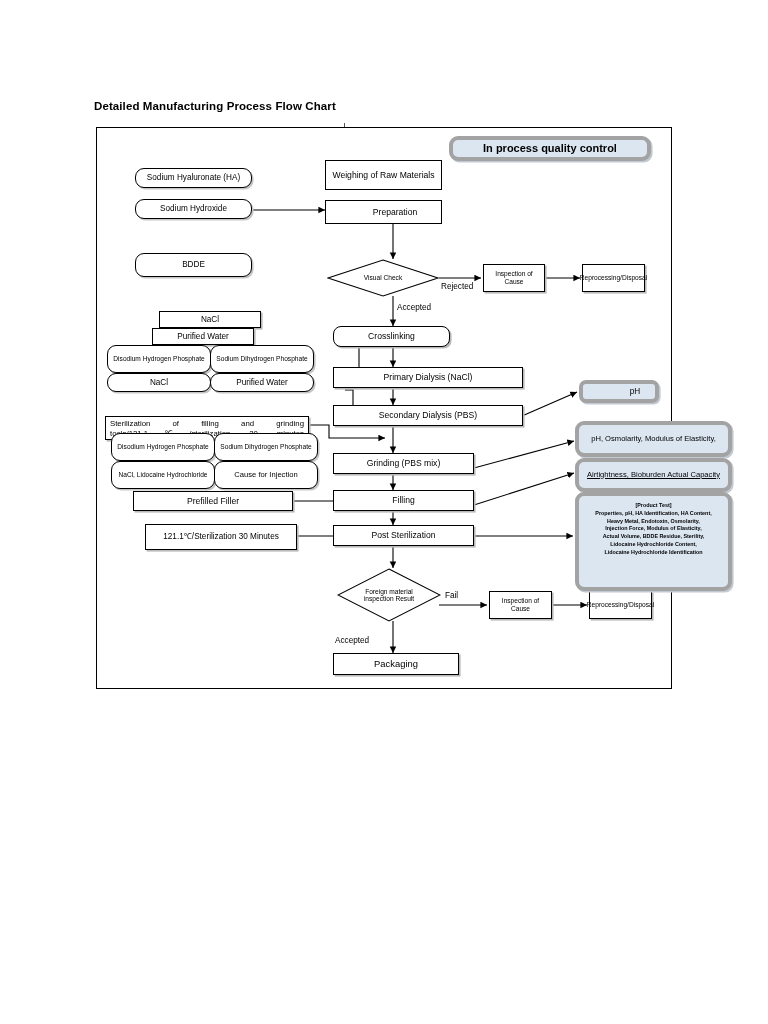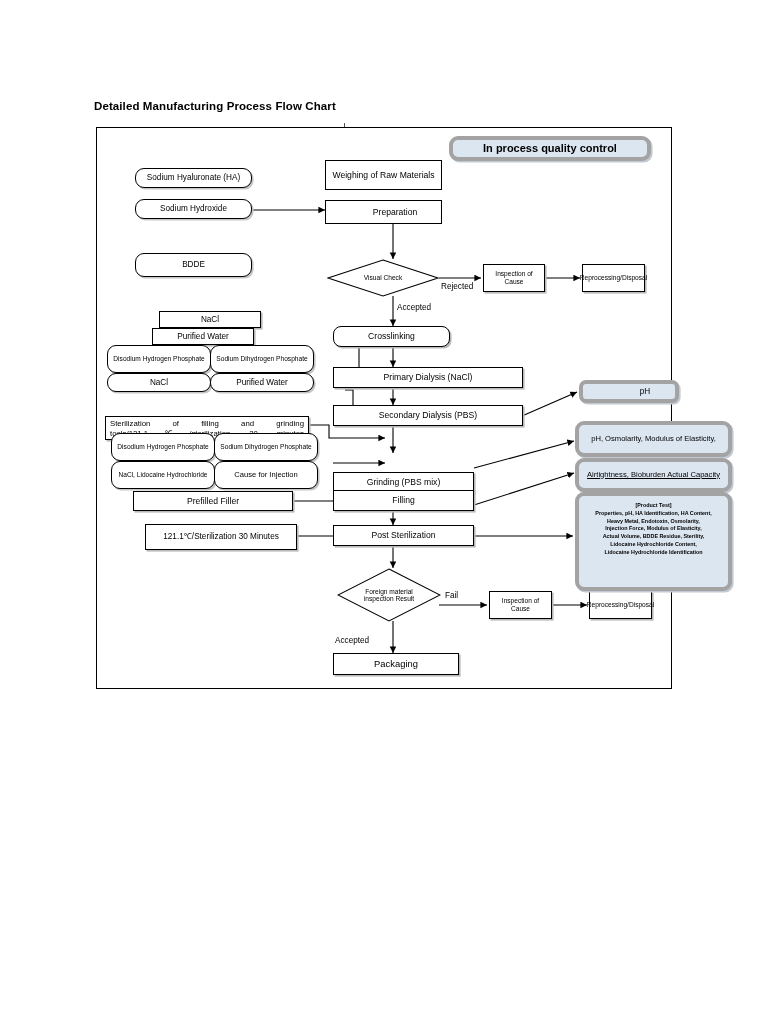--- a/index.html
+++ b/index.html
@@ -131,21 +131,21 @@
       <polygon points="56,1 111,19 56,37 1,19" fill="#fff" stroke="#000" stroke-width="1.1"></polygon>
     </svg>
     <span class="dlabel fs-7">Visual Check</span>
   </div>
   <div class="lbl fs-85" style="left:344px;top:154px;">Rejected</div>
   <div class="lbl fs-85" style="left:300px;top:175px;">Accepted</div>
 
   <div class="node rect shadow fs-9" style="left:236px;top:198px;width:117px;height:21px;border-radius:8px;">Crosslinking</div>
   <div class="node rect shadow fs-9" style="left:236px;top:239px;width:190px;height:21px;">Primary Dialysis (NaCl)</div>
   <div class="node rect shadow fs-9" style="left:236px;top:277px;width:190px;height:21px;">Secondary Dialysis (PBS)</div>
-  <div class="node rect shadow fs-9" style="left:236px;top:344px;width:141px;height:21px;">Grinding (PBS mix)</div>
+  <div class="node rect shadow fs-9" style="left:236px;top:325px;width:141px;height:21px;">Grinding (PBS mix)</div>
   <div class="node rect shadow fs-9" style="left:236px;top:362px;width:141px;height:21px;">Filling</div>
   <div class="node rect shadow fs-9" style="left:236px;top:397px;width:141px;height:21px;">Post Sterilization</div>
 
   <div class="diamond" style="left:240px;top:440px;width:104px;height:54px;">
     <svg class="dshape" viewBox="0 0 104 54" xmlns="http://www.w3.org/2000/svg">
       <polygon points="52,1 103,27 52,53 1,27" fill="#fff" stroke="#000" stroke-width="1.1"></polygon>
     </svg>
     <span class="dlabel fs-7" style="width:58px;">Foreign material inspection Result</span>
   </div>
   <div class="lbl fs-85" style="left:348px;top:463px;">Fail</div>
@@ -172,21 +172,21 @@
   </div>
 
   <div class="node round shadow fs-7" style="left:14px;top:305px;width:104px;height:28px;padding:0 3px;">Disodium Hydrogen Phosphate</div>
   <div class="node round shadow fs-7" style="left:117px;top:305px;width:104px;height:28px;padding:0 3px;">Sodium Dihydrogen Phosphate</div>
   <div class="node round shadow fs-7" style="left:14px;top:333px;width:104px;height:28px;padding:0 3px;">NaCl, Lidocaine Hydrochloride</div>
   <div class="node round shadow fs-8" style="left:117px;top:333px;width:104px;height:28px;padding:0 3px;">Cause for Injection</div>
 
   <div class="node rect shadow fs-9" style="left:36px;top:363px;width:160px;height:20px;">Prefilled Filler</div>
   <div class="node rect shadow fs-85" style="left:48px;top:396px;width:152px;height:26px;padding:0 6px;">121.1℃/Sterilization 30 Minutes</div>
 
-  <div class="node qc sharpish fs-85" style="left:482px;top:252px;width:100px;height:23px;padding-left:32px;">pH</div>
+  <div class="node qc sharpish fs-85" style="left:482px;top:252px;width:80px;height:23px;padding-left:32px;">pH</div>
   <div class="node qc fs-8" style="left:478px;top:293px;width:157px;height:36px;padding:0 6px;">pH, Osmolarity, Modulus of Elasticity,</div>
   <div class="node qc fs-8" style="left:478px;top:330px;width:157px;height:34px;padding:0 6px;text-decoration:underline;">Airtightness, Bioburden Actual Capacity</div>
 
   <div class="node qc" style="left:478px;top:364px;width:157px;height:99px;flex-direction:column;justify-content:flex-start;padding-top:6px;">
     <span class="fs-55">[Product Test]</span>
     <span class="fs-55">Properties, pH, HA Identification, HA Content,</span>
     <span class="fs-55">Heavy Metal, Endotoxin, Osmolarity,</span>
     <span class="fs-55">Injection Force, Modulus of Elasticity,</span>
     <span class="fs-55">Actual Volume, BDDE Residue, Sterility,</span>
     <span class="fs-55">Lidocaine Hydrochloride Content,</span>

